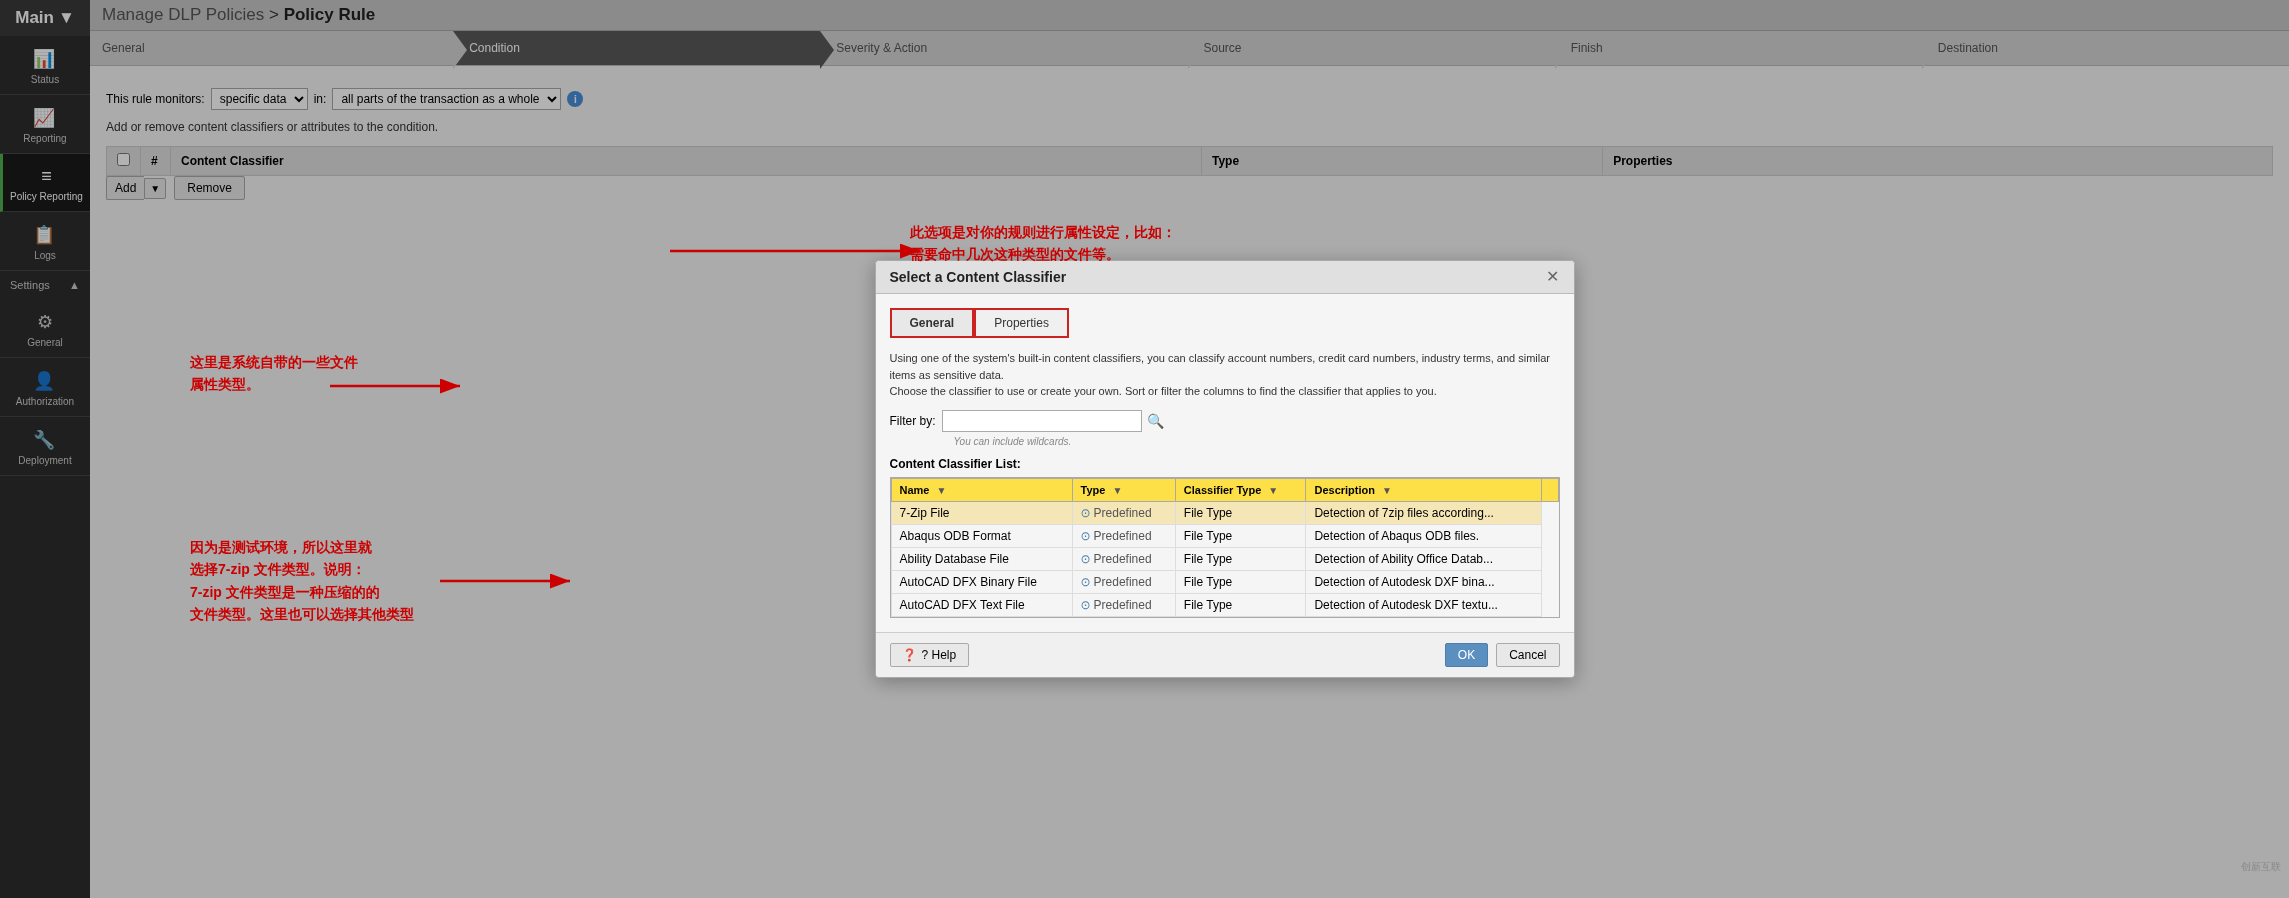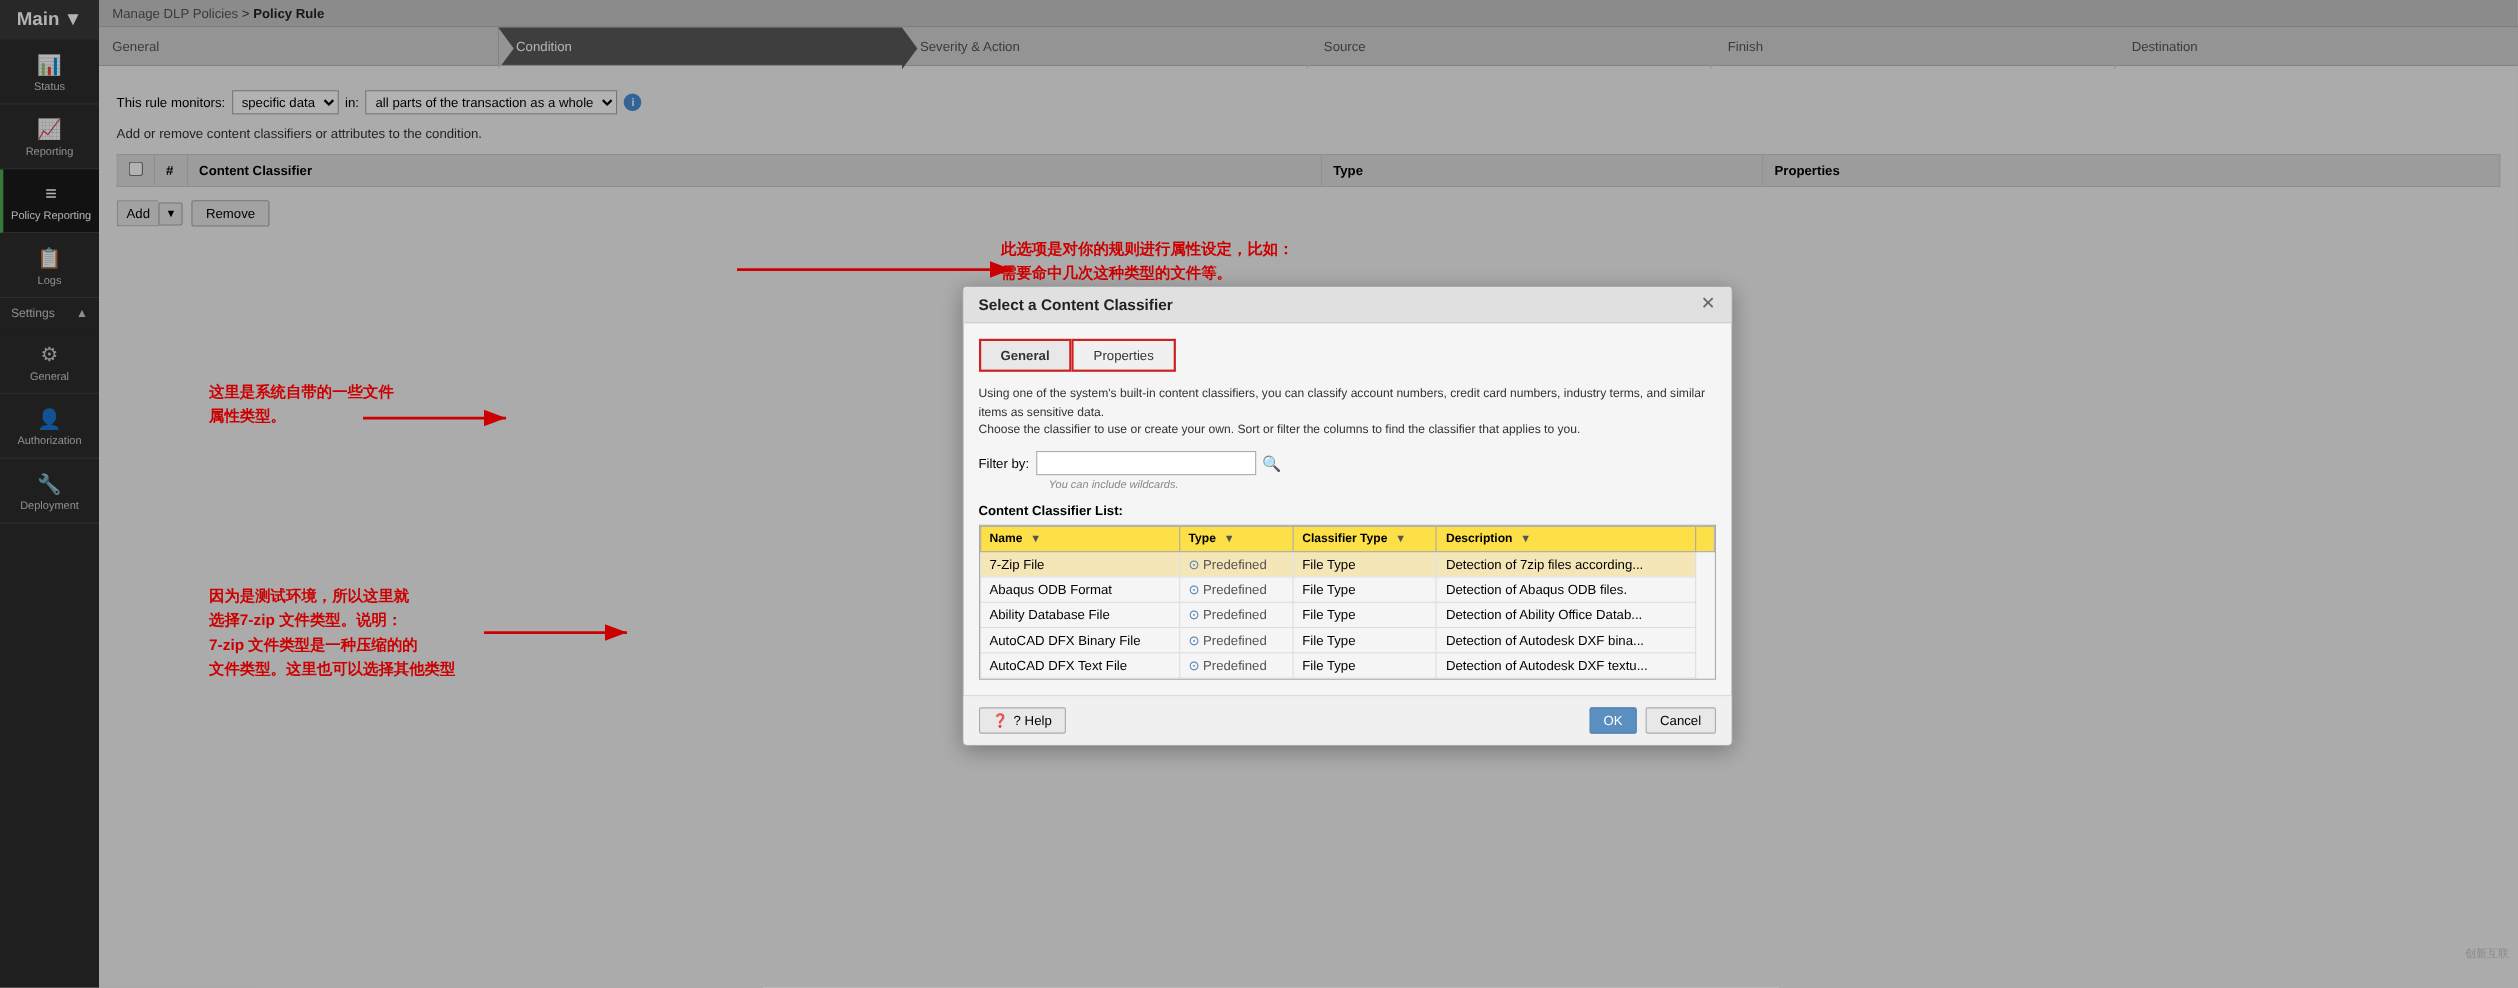--- a/index.html
+++ b/index.html
@@ -61,21 +61,21 @@
       display: flex;
       flex-direction: column;
       background: #f0f0f0;
       overflow: hidden;
     }
 
     
     .breadcrumb-bar {
       background: #c8c8c8;
       padding: 5px 12px;
-      font-size: 12px;
+      font-size: 17px;
       color: #333;
       border-bottom: 1px solid #aaa;
     }
     .breadcrumb-bar a { color: #555; text-decoration: none; }
     .breadcrumb-bar strong { color: #222; }
 
     
     .wizard-steps {
       display: flex;
       background: #d4d4d4;
@@ -165,21 +165,21 @@
       text-align: left;
       font-size: 12px;
       font-weight: bold;
       border: 1px solid #ccc;
     }
 
     .toolbar {
       display: flex;
       gap: 8px;
       margin-bottom: 10px;
-      margin-top: 12px;
+      margin-top: 0;
     }
     .btn {
       padding: 4px 12px;
       font-size: 12px;
       border: 1px solid #aaa;
       background: #e8e8e8;
       cursor: pointer;
       border-radius: 2px;
     }
     .btn-primary { background: #5a8fc0; color: #fff; border-color: #4a7fb0; }

